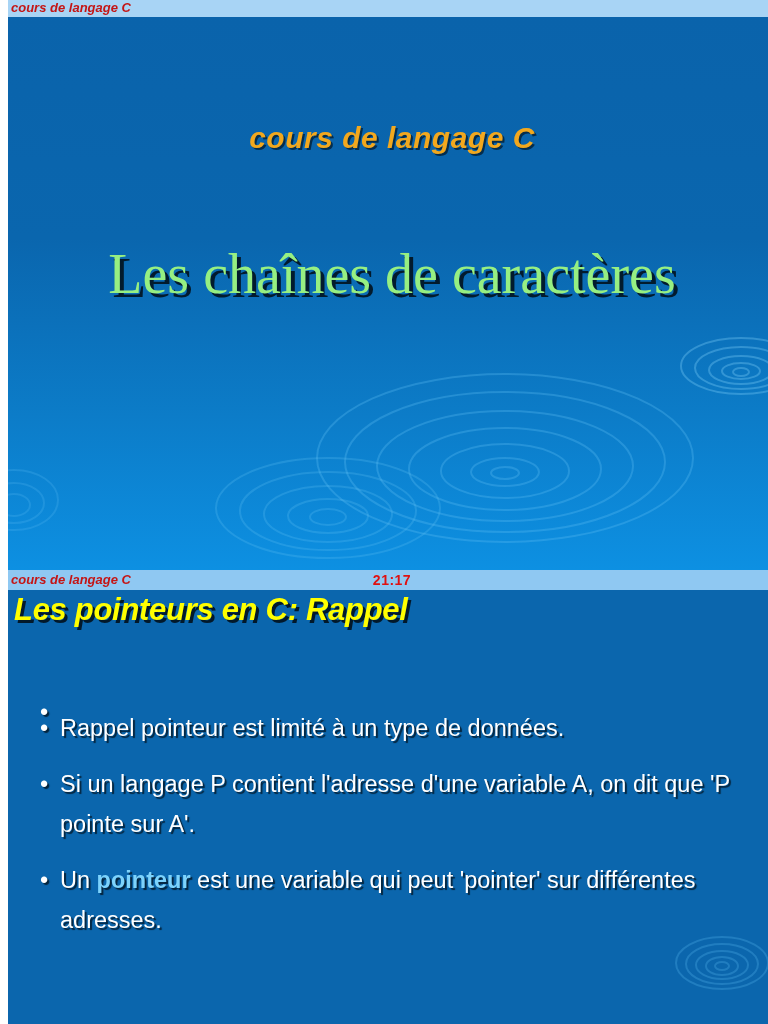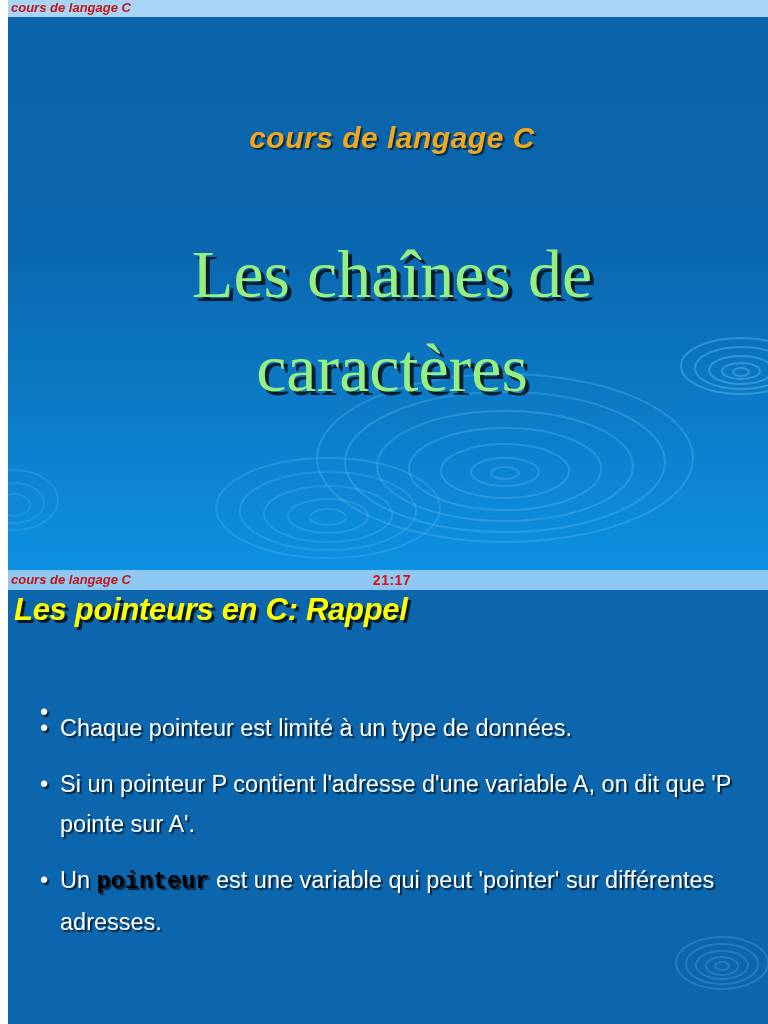--- a/index.html
+++ b/index.html
@@ -82,21 +82,21 @@
     text-shadow: 2px 2px 0 rgba(0,0,0,0.55);
     letter-spacing: 0.5px;
   }
   .slide1-title {
     position: absolute;
     top: 210px;
     left: 64px;
     width: 640px;
     text-align: center;
     font-family: "Liberation Serif", serif;
-    font-size: 68px;
+    font-size: 56px;
     line-height: 94px;
     color: #96ef82;
     text-shadow: 4px 4px 0 rgba(0,0,0,0.75);
   }
 
   
   .footer-bar {
     position: absolute;
     left: 0;
     top: 570px;
@@ -178,23 +178,22 @@
   .bullet .dot {
     position: absolute;
     left: 4px;
     top: 0;
     font-size: 23.5px;
     line-height: 40px;
     color: #ffffff;
     text-shadow: 2px 2px 1px rgba(0,0,0,0.65);
   }
   .bullet .hl {
-    color: #000000;
-    font-weight: bold;
-    font-family: Liberation Mono, monospace;
+    color: #7dd3fc;
+    font-weight: bold;
   }
 </style>
 </head>
 <body>
 
 <div class="page">
 
   <div class="slide1">
 
     <div class="slide1-header">
@@ -259,25 +258,25 @@
 
     <div class="slide2-title">Les pointeurs en C: Rappel</div>
 
     <div class="bullets">
 
       <div class="bullet">
         <span class="dot">•</span>
       </div>
 
       <div class="bullet">
-        <span class="dot">•</span><span>Chaque pointeur est limité à un type de données.</span>
-      </div>
-
-      <div class="bullet">
-        <span class="dot">•</span><span> Si un pointeur P contient l'adresse d'une variable A, on dit que 'P pointe sur A'.</span>
+        <span class="dot">•</span><span>Rappel pointeur est limité à un type de données.</span>
+      </div>
+
+      <div class="bullet">
+        <span class="dot">•</span><span> Si un langage P contient l'adresse d'une variable A, on dit que 'P pointe sur A'.</span>
       </div>
 
       <div class="bullet">
         <span class="dot">•</span><span> Un </span><span class="hl">pointeur</span><span> est une variable qui peut 'pointer' sur différentes adresses.</span>
       </div>
 
     </div>
   </div>
 
 </div>

